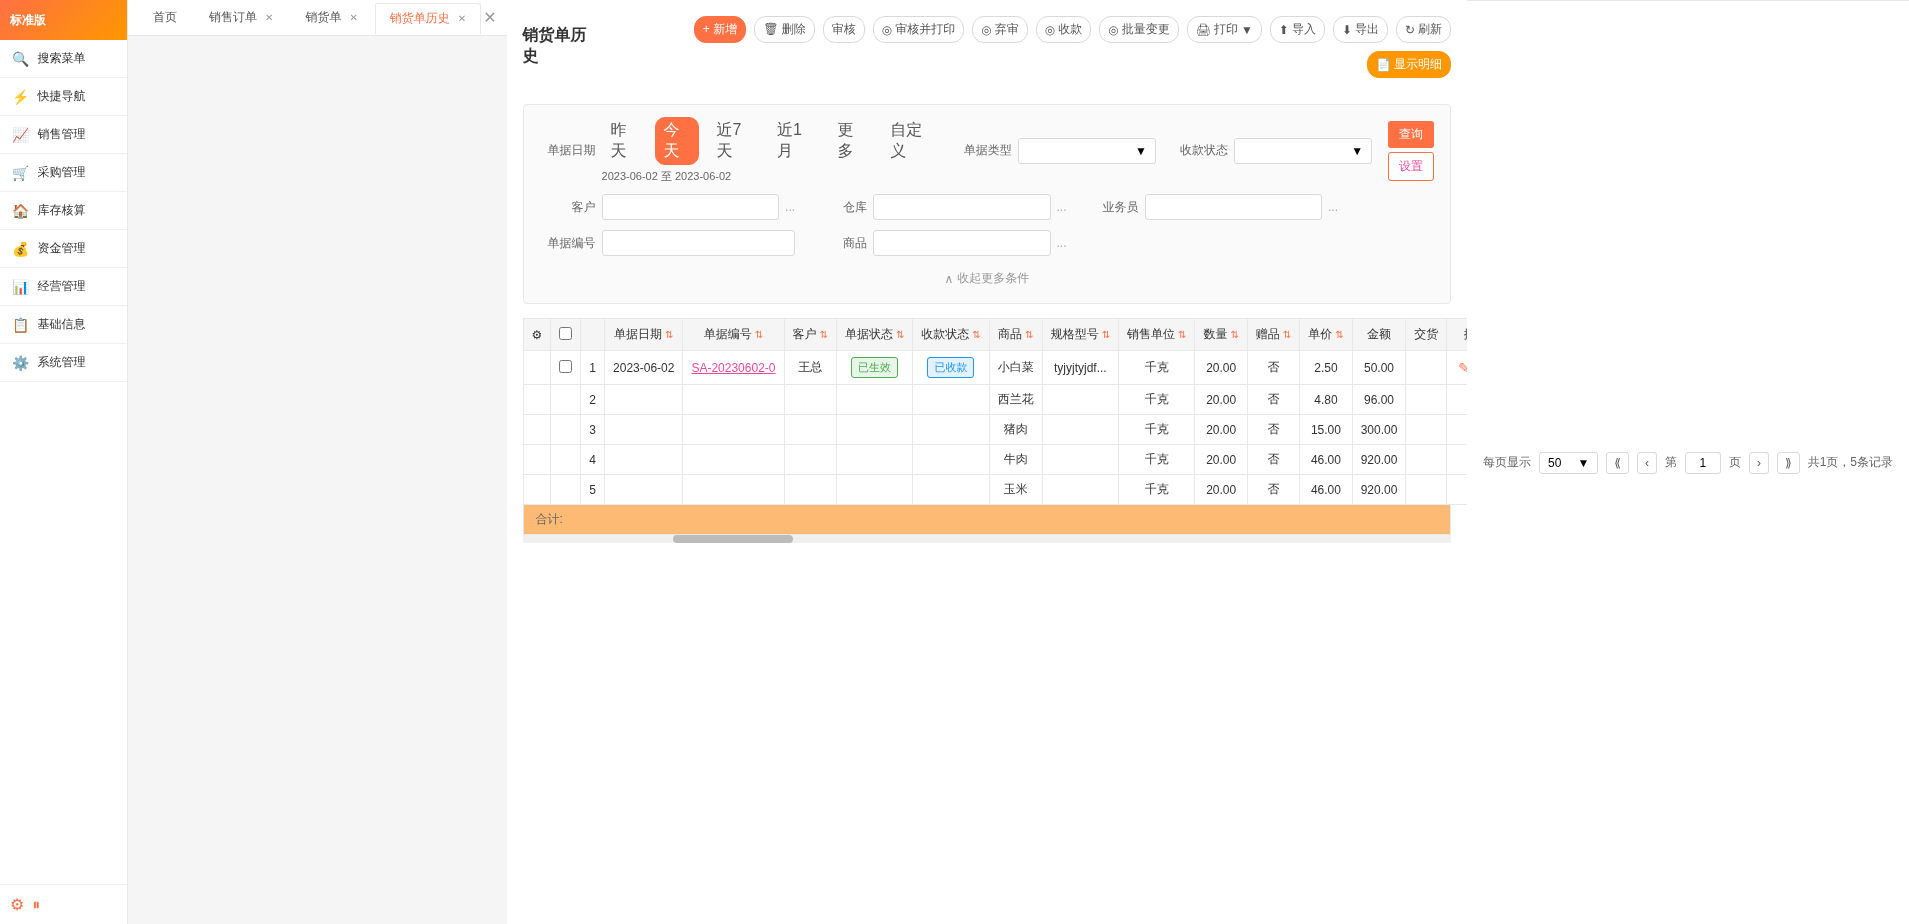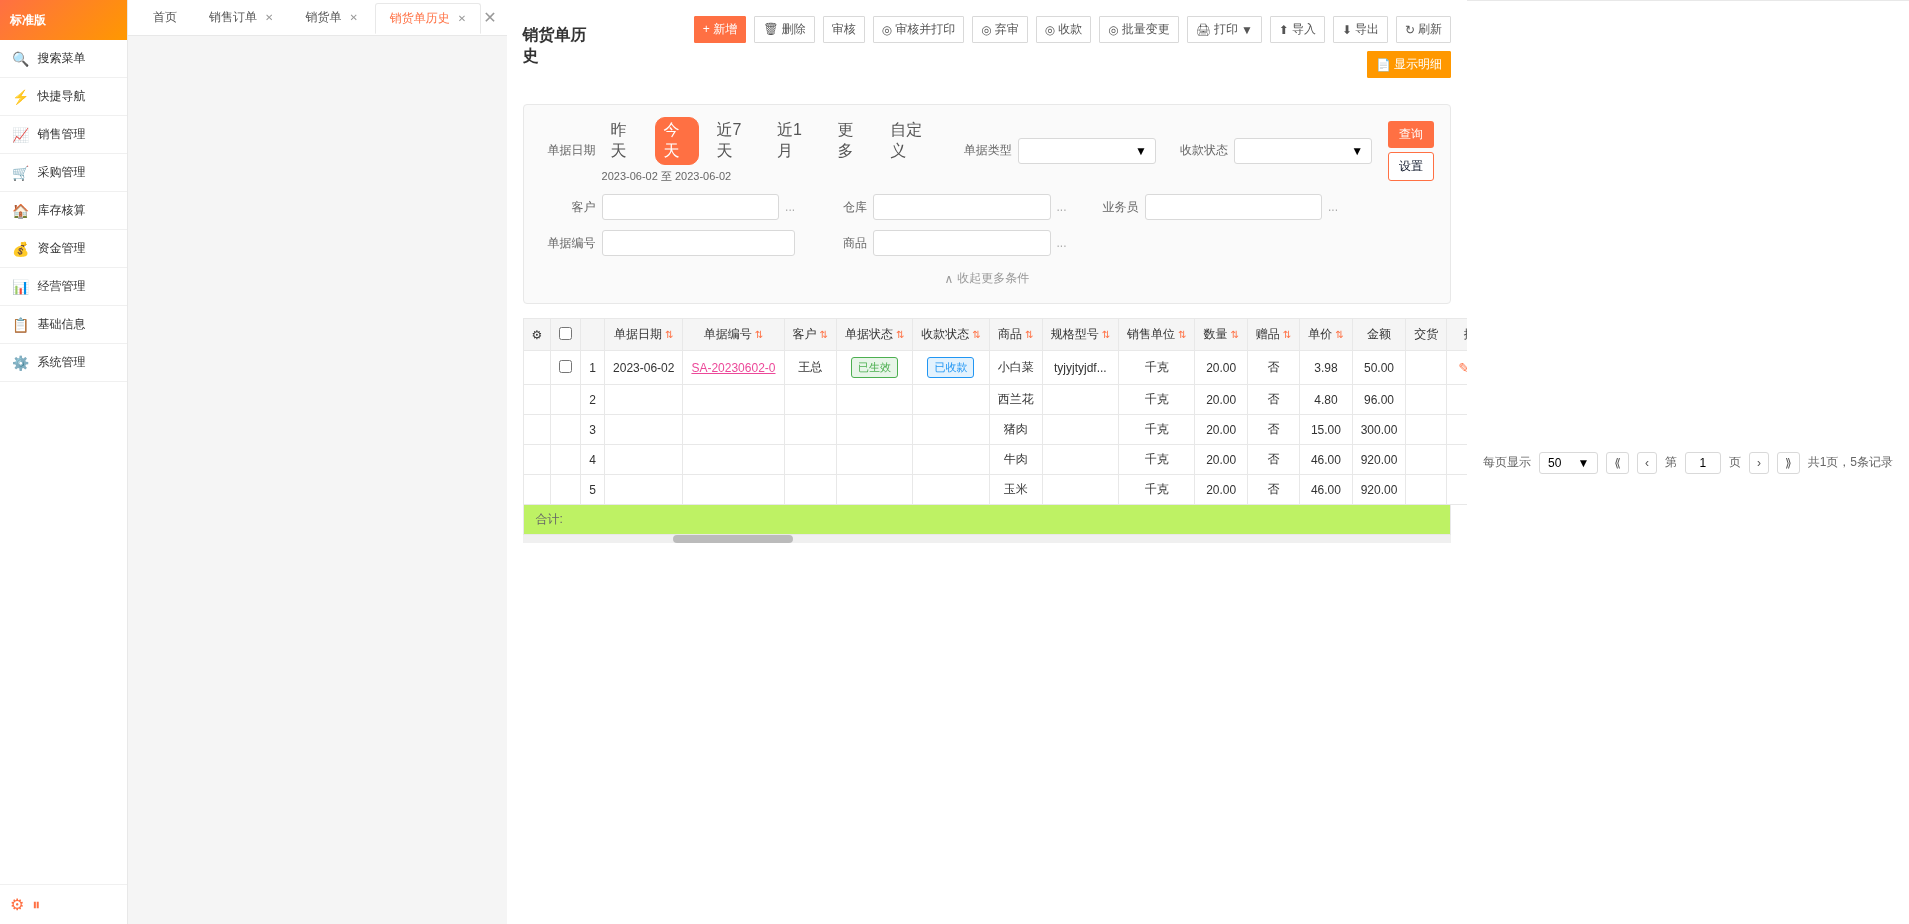--- a/index.html
+++ b/index.html
@@ -108,21 +108,21 @@
       margin-bottom: 14px;
       flex-wrap: wrap;
       justify-content: flex-end;
     }
     .toolbar-btn {
       display: flex;
       align-items: center;
       gap: 3px;
       padding: 4px 8px;
       border: 1px solid #d9d9d9;
-      border-radius: 1px;
+      border-radius: 12px;
       background: #fff;
       cursor: pointer;
       color: #555;
       font-size: 12px;
     }
     .toolbar-btn.primary { background: #ff7043; color: #fff; border-color: #ff7043; }
     .toolbar-btn.orange { background: #ff9800; color: #fff; border-color: #ff9800; }
 
     
     .filter-panel {
@@ -230,21 +230,21 @@
     }
     .status-active { background: #e8f5e9; color: #4caf50; border: 1px solid #4caf50; }
     .status-paid { background: #e3f2fd; color: #2196f3; border: 1px solid #2196f3; }
     .link-text { color: #ec4899; cursor: pointer; text-decoration: underline; }
     .op-btn { color: #ff7043; cursor: pointer; font-size: 14px; margin: 0 3px; }
 
     
     .table-footer {
       display: flex;
       align-items: flex-start;
-      background: #bef264;
+      background: #fdba74;
       border: 1px solid #e8e8e8;
       border-top: none;
       padding: 6px 12px;
     }
     .footer-label { color: #666; margin-right: 8px; }
 
     
     .pagination {
       display: flex;
       align-items: center;
@@ -288,21 +288,21 @@
       background: #ff7043;
       color: #fff;
       border: none;
       border-radius: 3px;
       padding: 5px 8px;
       cursor: pointer;
       font-size: 12px;
     }
     .settings-btn {
       background: #fff;
-      color: #0f172a;
+      color: #ec4899;
       border: 1px solid #ff7043;
       border-radius: 3px;
       padding: 5px 10px;
       cursor: pointer;
       font-size: 12px;
     }
 
     .gear-col { width: 30px; }
     .checkbox-col { width: 30px; }
 
@@ -601,21 +601,21 @@
           <td>2023-06-02</td>
           <td><span class="link-text">SA-20230602-0</span></td>
           <td>王总</td>
           <td><span class="status-badge status-active">已生效</span></td>
           <td><span class="status-badge status-paid">已收款</span></td>
           <td>小白菜</td>
           <td>tyjyjtyjdf...</td>
           <td>千克</td>
           <td>20.00</td>
           <td>否</td>
-          <td>3.98</td>
+          <td>2.50</td>
           <td>50.00</td>
           <td></td>
           <td>
             <span class="op-btn">✎</span>
             <span class="op-btn">⋯</span>
           </td>
         </tr>
 
         <tr>
           <td></td>

